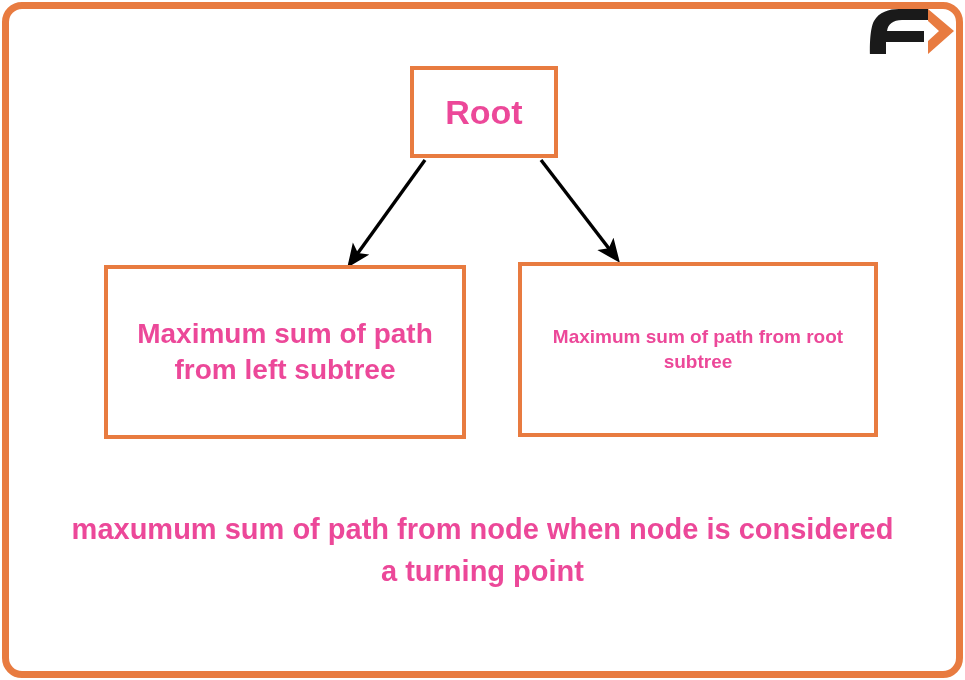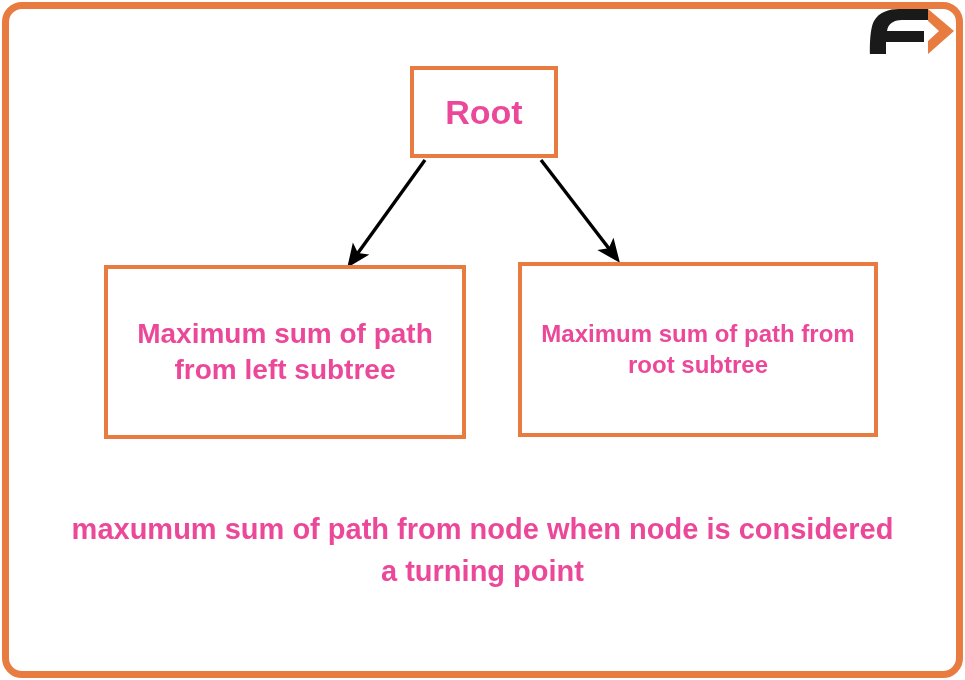--- a/index.html
+++ b/index.html
@@ -69,21 +69,21 @@
     font-size: 28px;
     line-height: 1.28;
     padding: 0 18px;
     margin-left: 16px;
   }
   #right-box {
     left: 518px;
     top: 262px;
     width: 360px;
     height: 175px;
-    font-size: 24px;
+    font-size: 19px;
     line-height: 1.28;
     padding: 0 18px;
   }
   .box-text {
     display: block;
     width: 100%;
   }
   
   #arrows {
     position: absolute;

